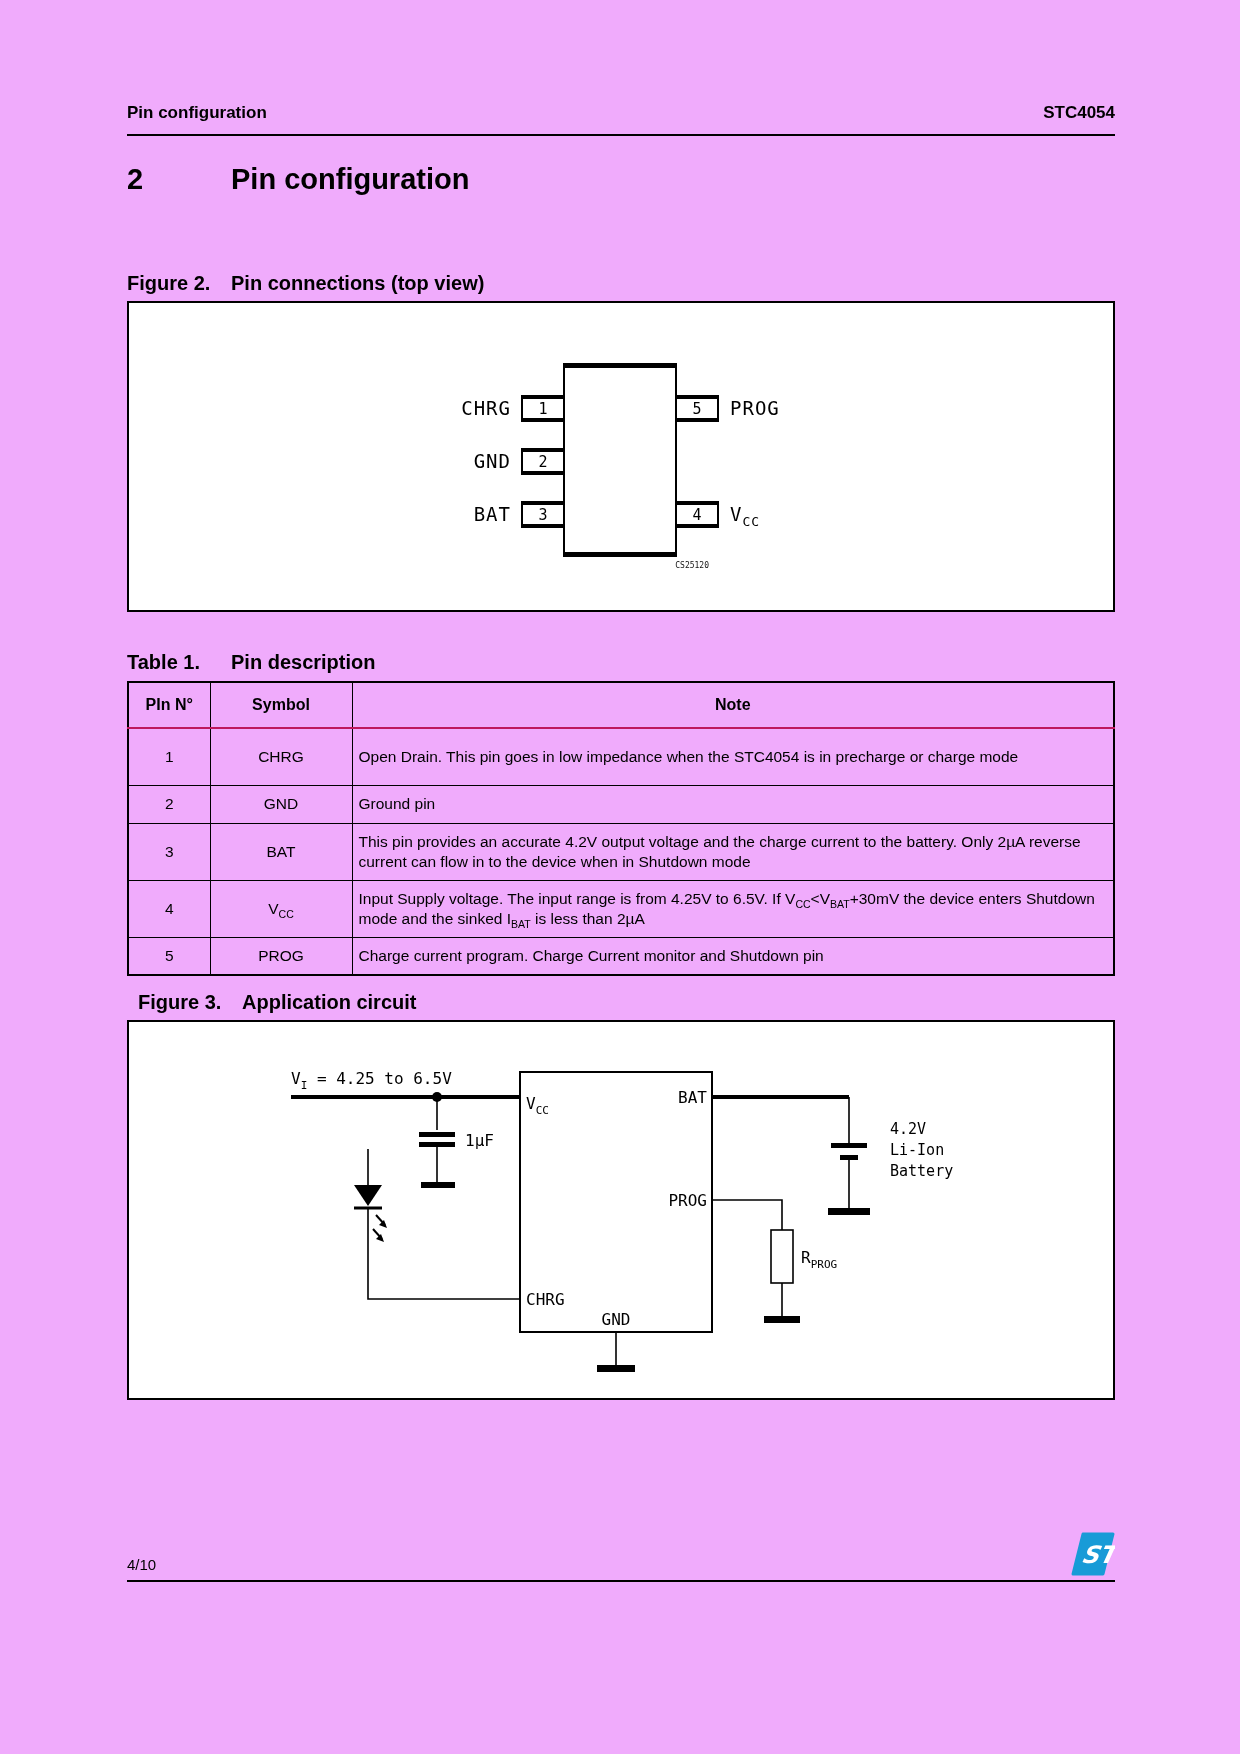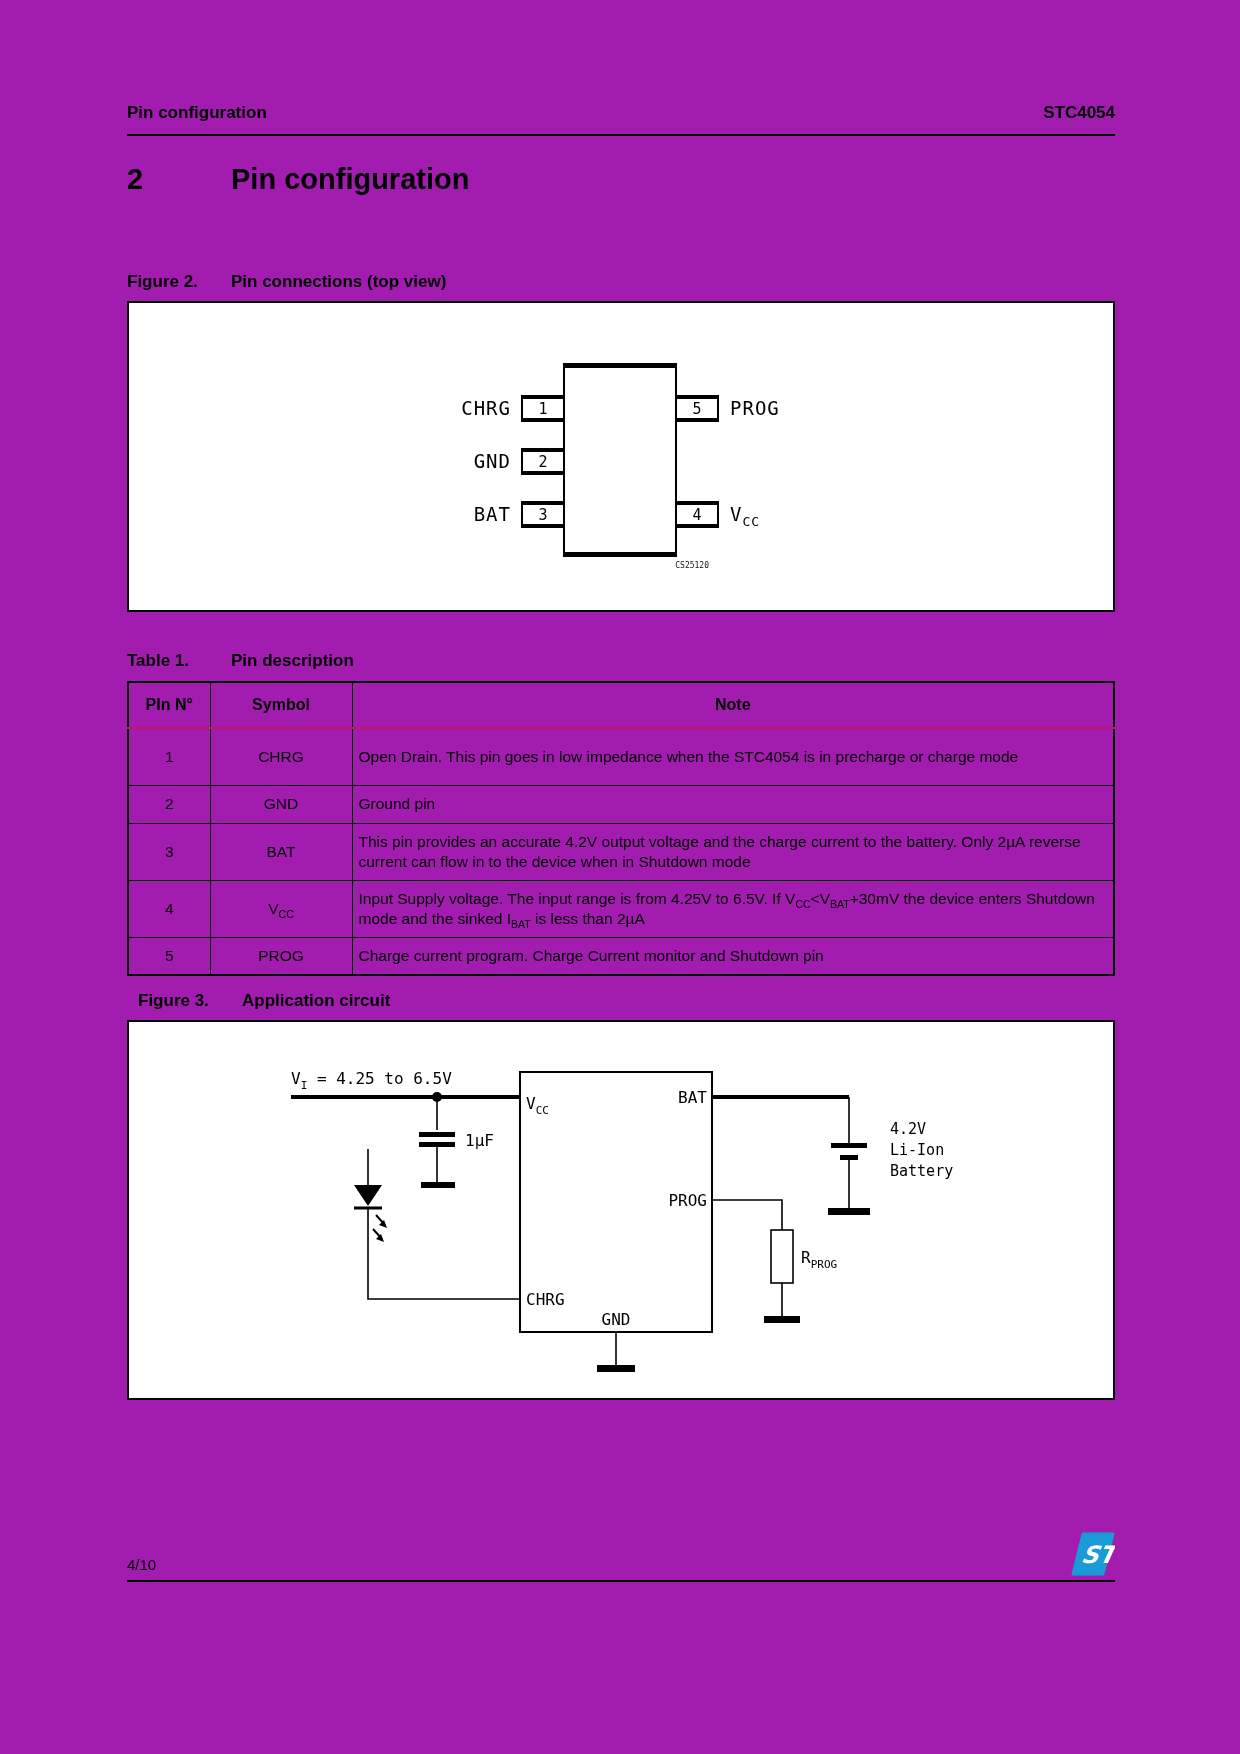--- a/index.html
+++ b/index.html
@@ -1,29 +1,29 @@
 <!DOCTYPE html>
 <html><head>
 <meta charset="utf-8">
 <style>
   html,body{margin:0;padding:0;background:#e8e8e8;}
   .page{
-    position:relative;width:1240px;height:1754px;background:#a21caf;
+    position:relative;width:1240px;height:1754px;background:#f0abfc;
     font-family:"Liberation Sans","DejaVu Sans",sans-serif;color:#000;
     margin:0 auto;overflow:hidden;
   }
   .abs{position:absolute;}
   
   .hdr{left:127px;top:103px;width:988px;height:31px;border-bottom:2px solid #000;
        display:flex;justify-content:space-between;font-size:17px;font-weight:bold;}
   
   .sec{left:127px;top:163px;display:flex;font-size:29px;font-weight:bold;}
   .sec .cl{width:104px;}
   
-  .cap{display:flex;font-size:17px;font-weight:bold;}
+  .cap{display:flex;font-size:20px;font-weight:bold;}
   .cap .cl{width:104px;}
   
   .figbox{left:127px;width:988px;border:2px solid #000;box-sizing:border-box;background:#fff;}
   
   .tech{font-family:"DejaVu Sans Mono",monospace;}
   .chip{left:434px;top:60px;width:114px;height:194px;border:2px solid #000;
         border-top-width:5px;border-bottom-width:5px;box-sizing:border-box;}
   .pbox{width:44px;height:27px;border:2px solid #000;border-top-width:4px;border-bottom-width:4px;
         box-sizing:border-box;display:flex;align-items:center;justify-content:center;
         font-size:15px;background:#fff;}

